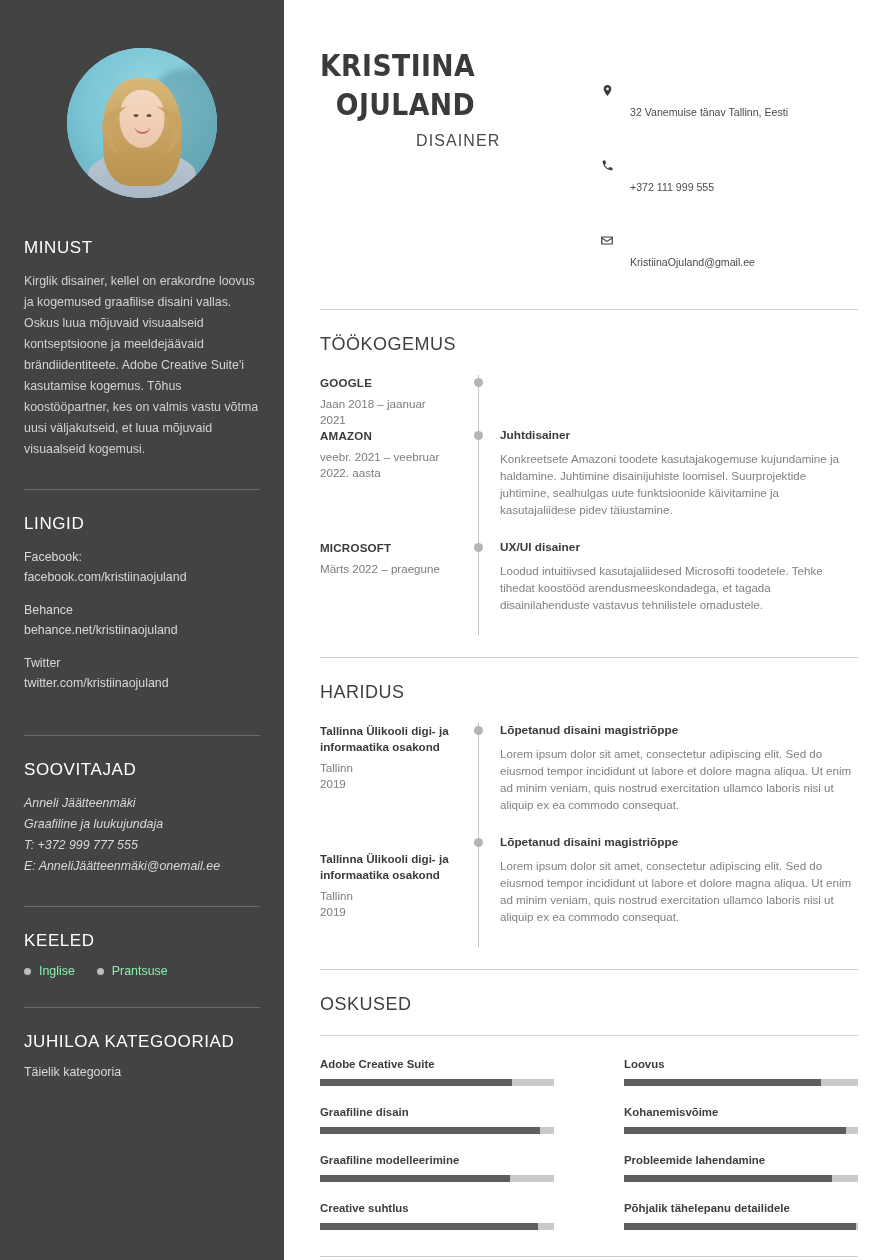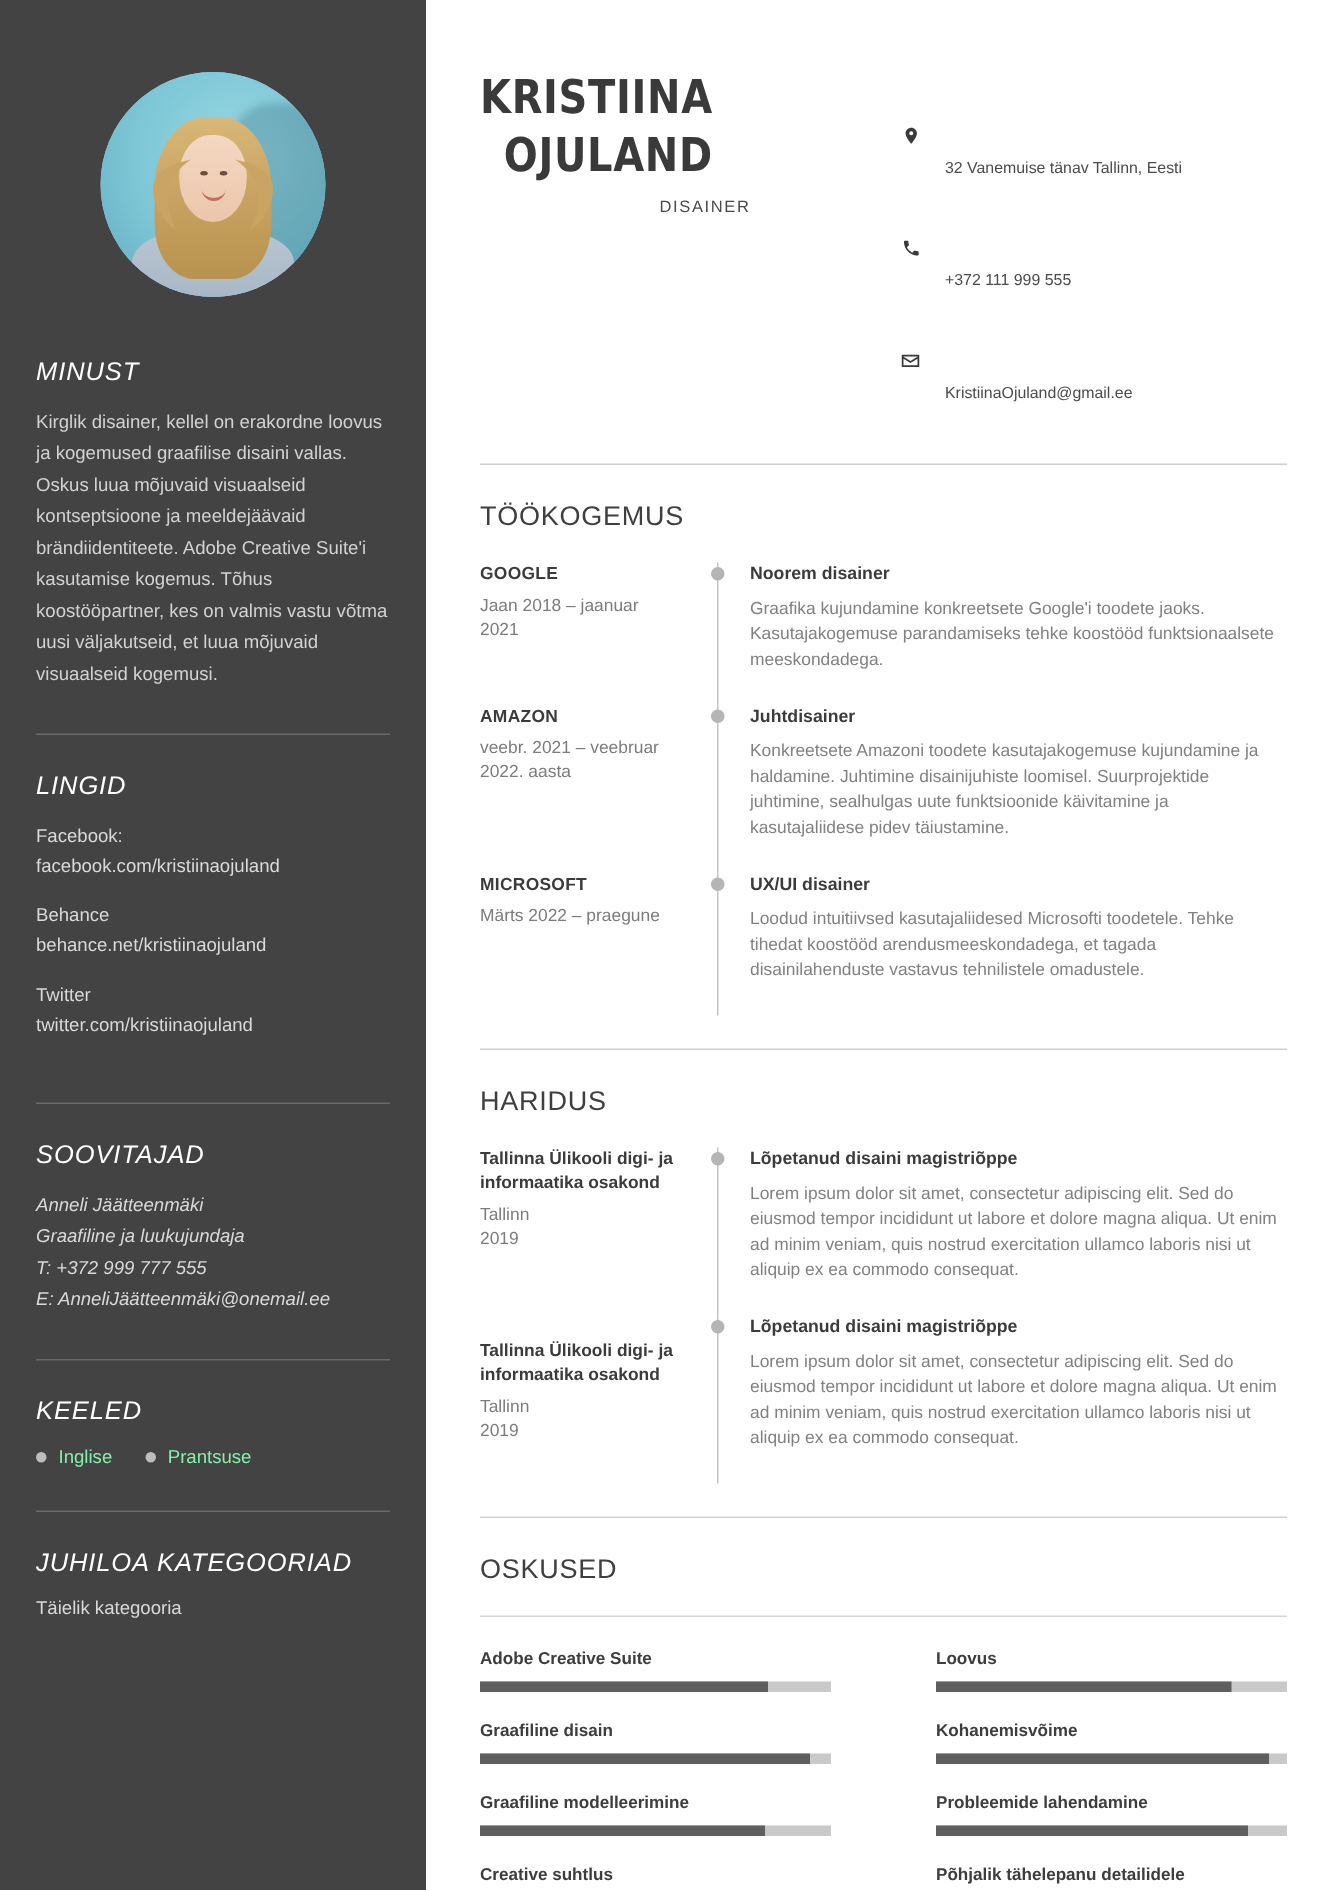--- a/index.html
+++ b/index.html
@@ -100,21 +100,20 @@
   }
 
   .side-section { padding-bottom: 4px; }
 
   .side-title {
     font-size: 17px;
     font-weight: 400;
     letter-spacing: 0.6px;
     color: #ffffff;
     margin-bottom: 13px;
-    font-style: italic;
   }
 
   .side-text {
     font-size: 12.4px;
     line-height: 21px;
     color: #d2d2d2;
   }
 
   .side-rule {
     height: 1px;
@@ -147,21 +146,21 @@
     font-family: "DejaVu Sans", sans-serif;
     font-weight: 700;
     font-size: 31px;
     line-height: 39px;
     letter-spacing: 0.5px;
     color: #3a3a3a;
     transform: scaleX(0.86);
     transform-origin: left center;
   }
   .role {
-    font-size: 11px;
+    font-size: 16px;
     letter-spacing: 1.1px;
     color: #4a4a4a;
     margin-top: 8px;
   }
 
   .contacts { padding-top: 16px; width: 262px; }
   .contact-row {
     display: flex;
     align-items: center;
     margin-bottom: 19px;
@@ -401,24 +400,20 @@
 
       <div class="entry">
         <div class="entry-left">
           <div class="org">GOOGLE</div>
           <div class="org-sub">Jaan 2018 – jaanuar 2021</div>
         </div>
         <div class="timeline">
           <div class="tl-line"></div>
           <div class="tl-dot"></div>
         </div>
-        <div class="entry-right">
-          <div class="job-title">Noorem disainer</div>
-          <div class="job-desc">Graafika kujundamine konkreetsete Google'i toodete jaoks. Kasutajakogemuse parandamiseks tehke koostööd funktsionaalsete meeskondadega.</div>
-        </div>
       </div>
 
       <div class="entry">
         <div class="entry-left">
           <div class="org">AMAZON</div>
           <div class="org-sub">veebr. 2021 – veebruar 2022. aasta</div>
         </div>
         <div class="timeline">
           <div class="tl-line"></div>
           <div class="tl-dot"></div>

